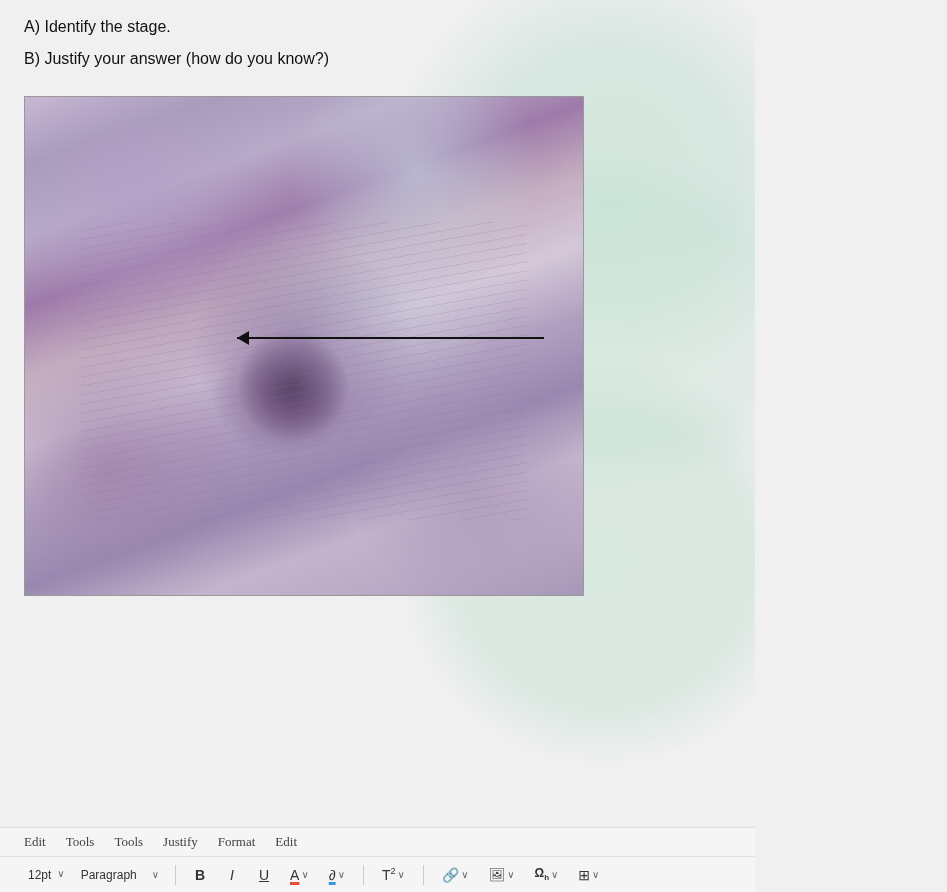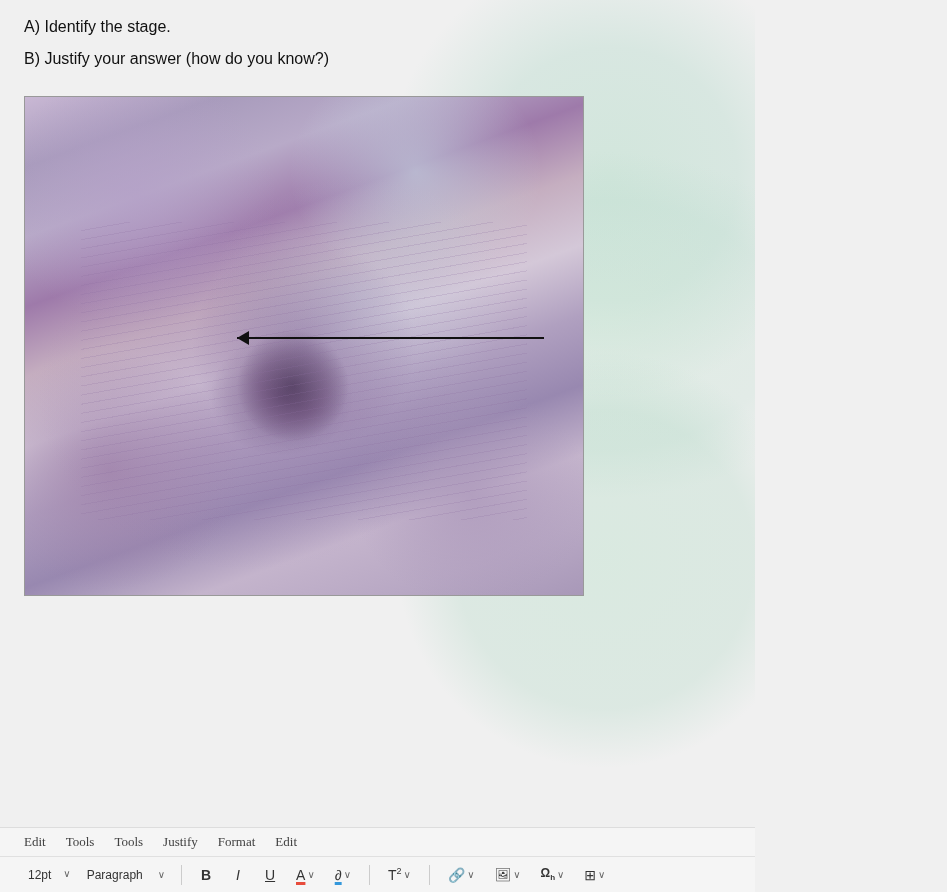--- a/index.html
+++ b/index.html
@@ -224,21 +224,21 @@
 
     .formatting-bar {
       display: flex;
       align-items: center;
       padding: 6px 24px;
       gap: 8px;
     }
 
     .font-size-select {
       display: flex;
-      gap: 12px;
+      gap: 6px;
       font-size: 12px;
       color: #333;
       cursor: pointer;
       padding: 2px 4px;
       border-radius: 2px;
     }
 
     .paragraph-select {
       display: flex;
       align-items: center;

